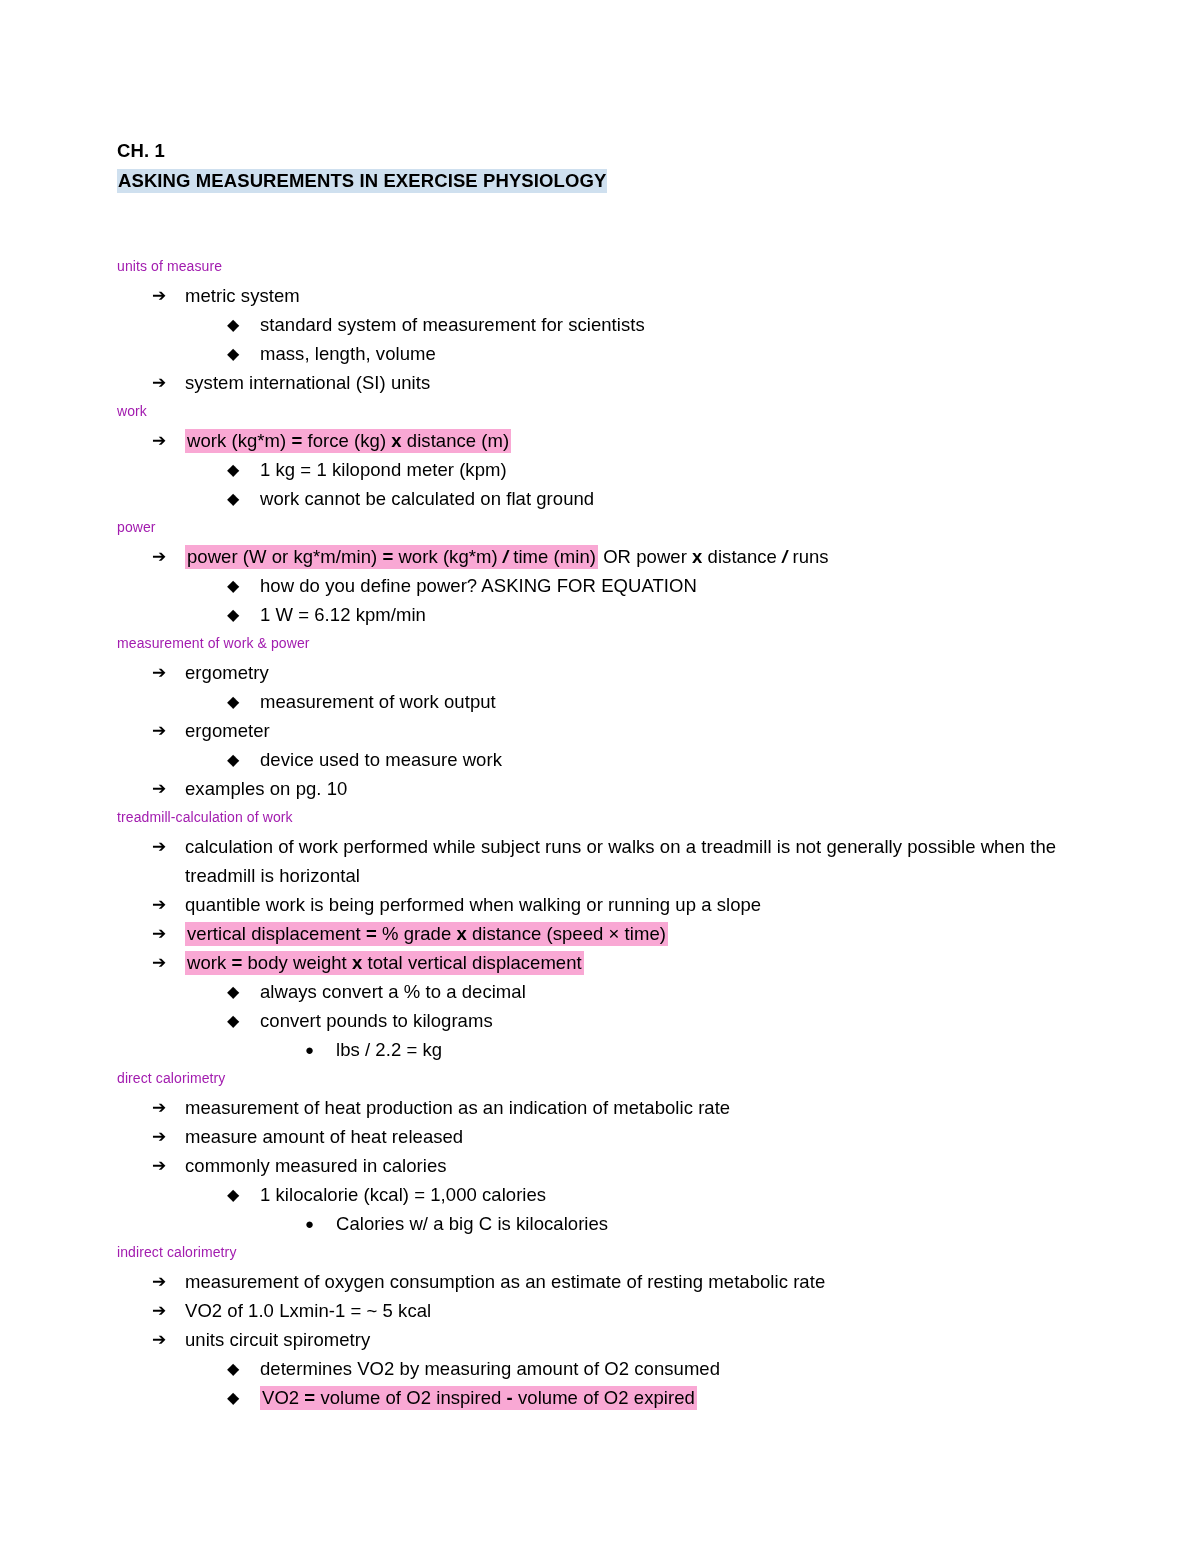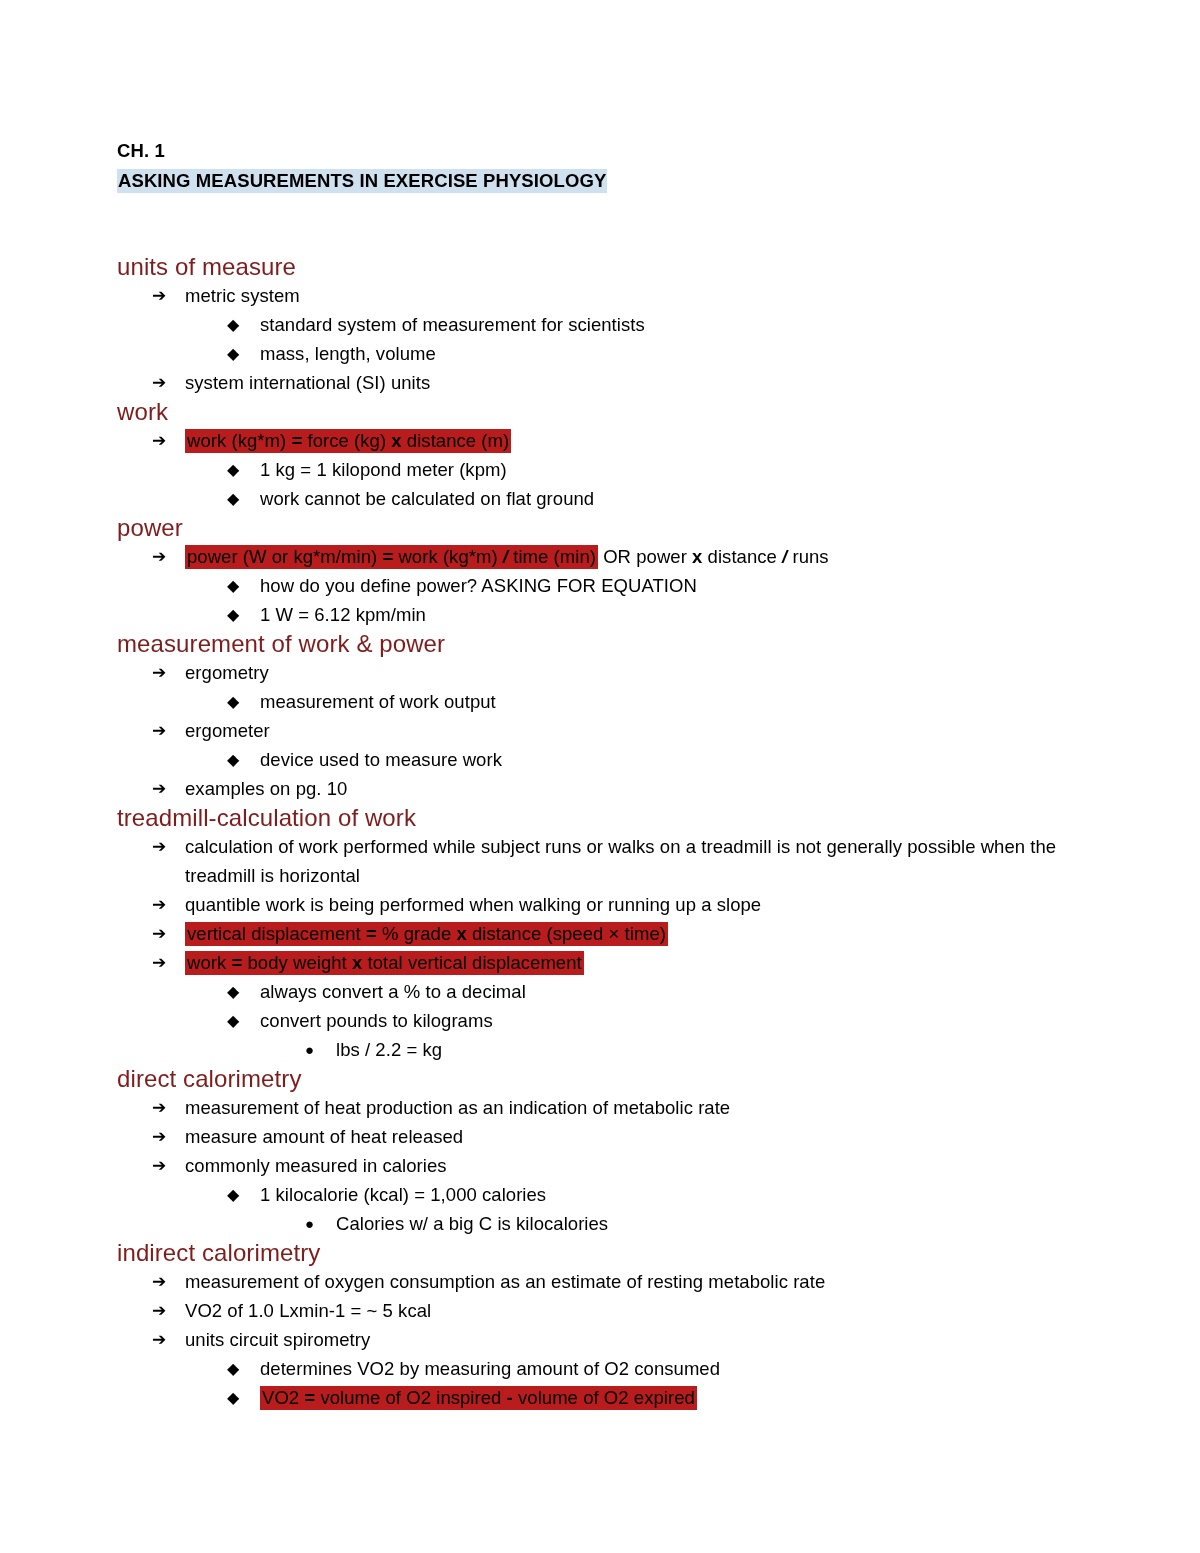--- a/index.html
+++ b/index.html
@@ -33,23 +33,23 @@
   }
   .doc-title-line .hl-blue {
     background: #cfe0ef;
     padding: 1px 1px 2px 1px;
   }
 
   .gap-after-title { height: 56px; }
 
   
   .section-head {
-    font-size: 24px;
-    line-height: 29px;
-    color: #7f1d1d;
+    font-size: 14px;
+    line-height: 29px;
+    color: #a21caf;
     letter-spacing: 0.1px;
     white-space: nowrap;
   }
 
   .row {
     display: flex;
     align-items: flex-start;
     font-size: 18.5px;
     line-height: 29px;
     letter-spacing: 0.05px;
@@ -85,21 +85,21 @@
   .lvl3 { padding-left: 185px; }
   .lvl3 > .bullet {
     width: 34px;
     font-size: 15px;
     line-height: 29px;
     padding-left: 3px;
     box-sizing: border-box;
   }
 
   .hl-yellow {
-    background: #b91c1c;
+    background: #f9a8d4;
     padding: 1px 2px 2px 2px;
     box-decoration-break: clone;
     -webkit-box-decoration-break: clone;
   }
 
   .b  { font-weight: bold; }
   .bi { font-weight: bold; font-style: italic; }
 
   .nowrap { white-space: nowrap; }
 </style>

